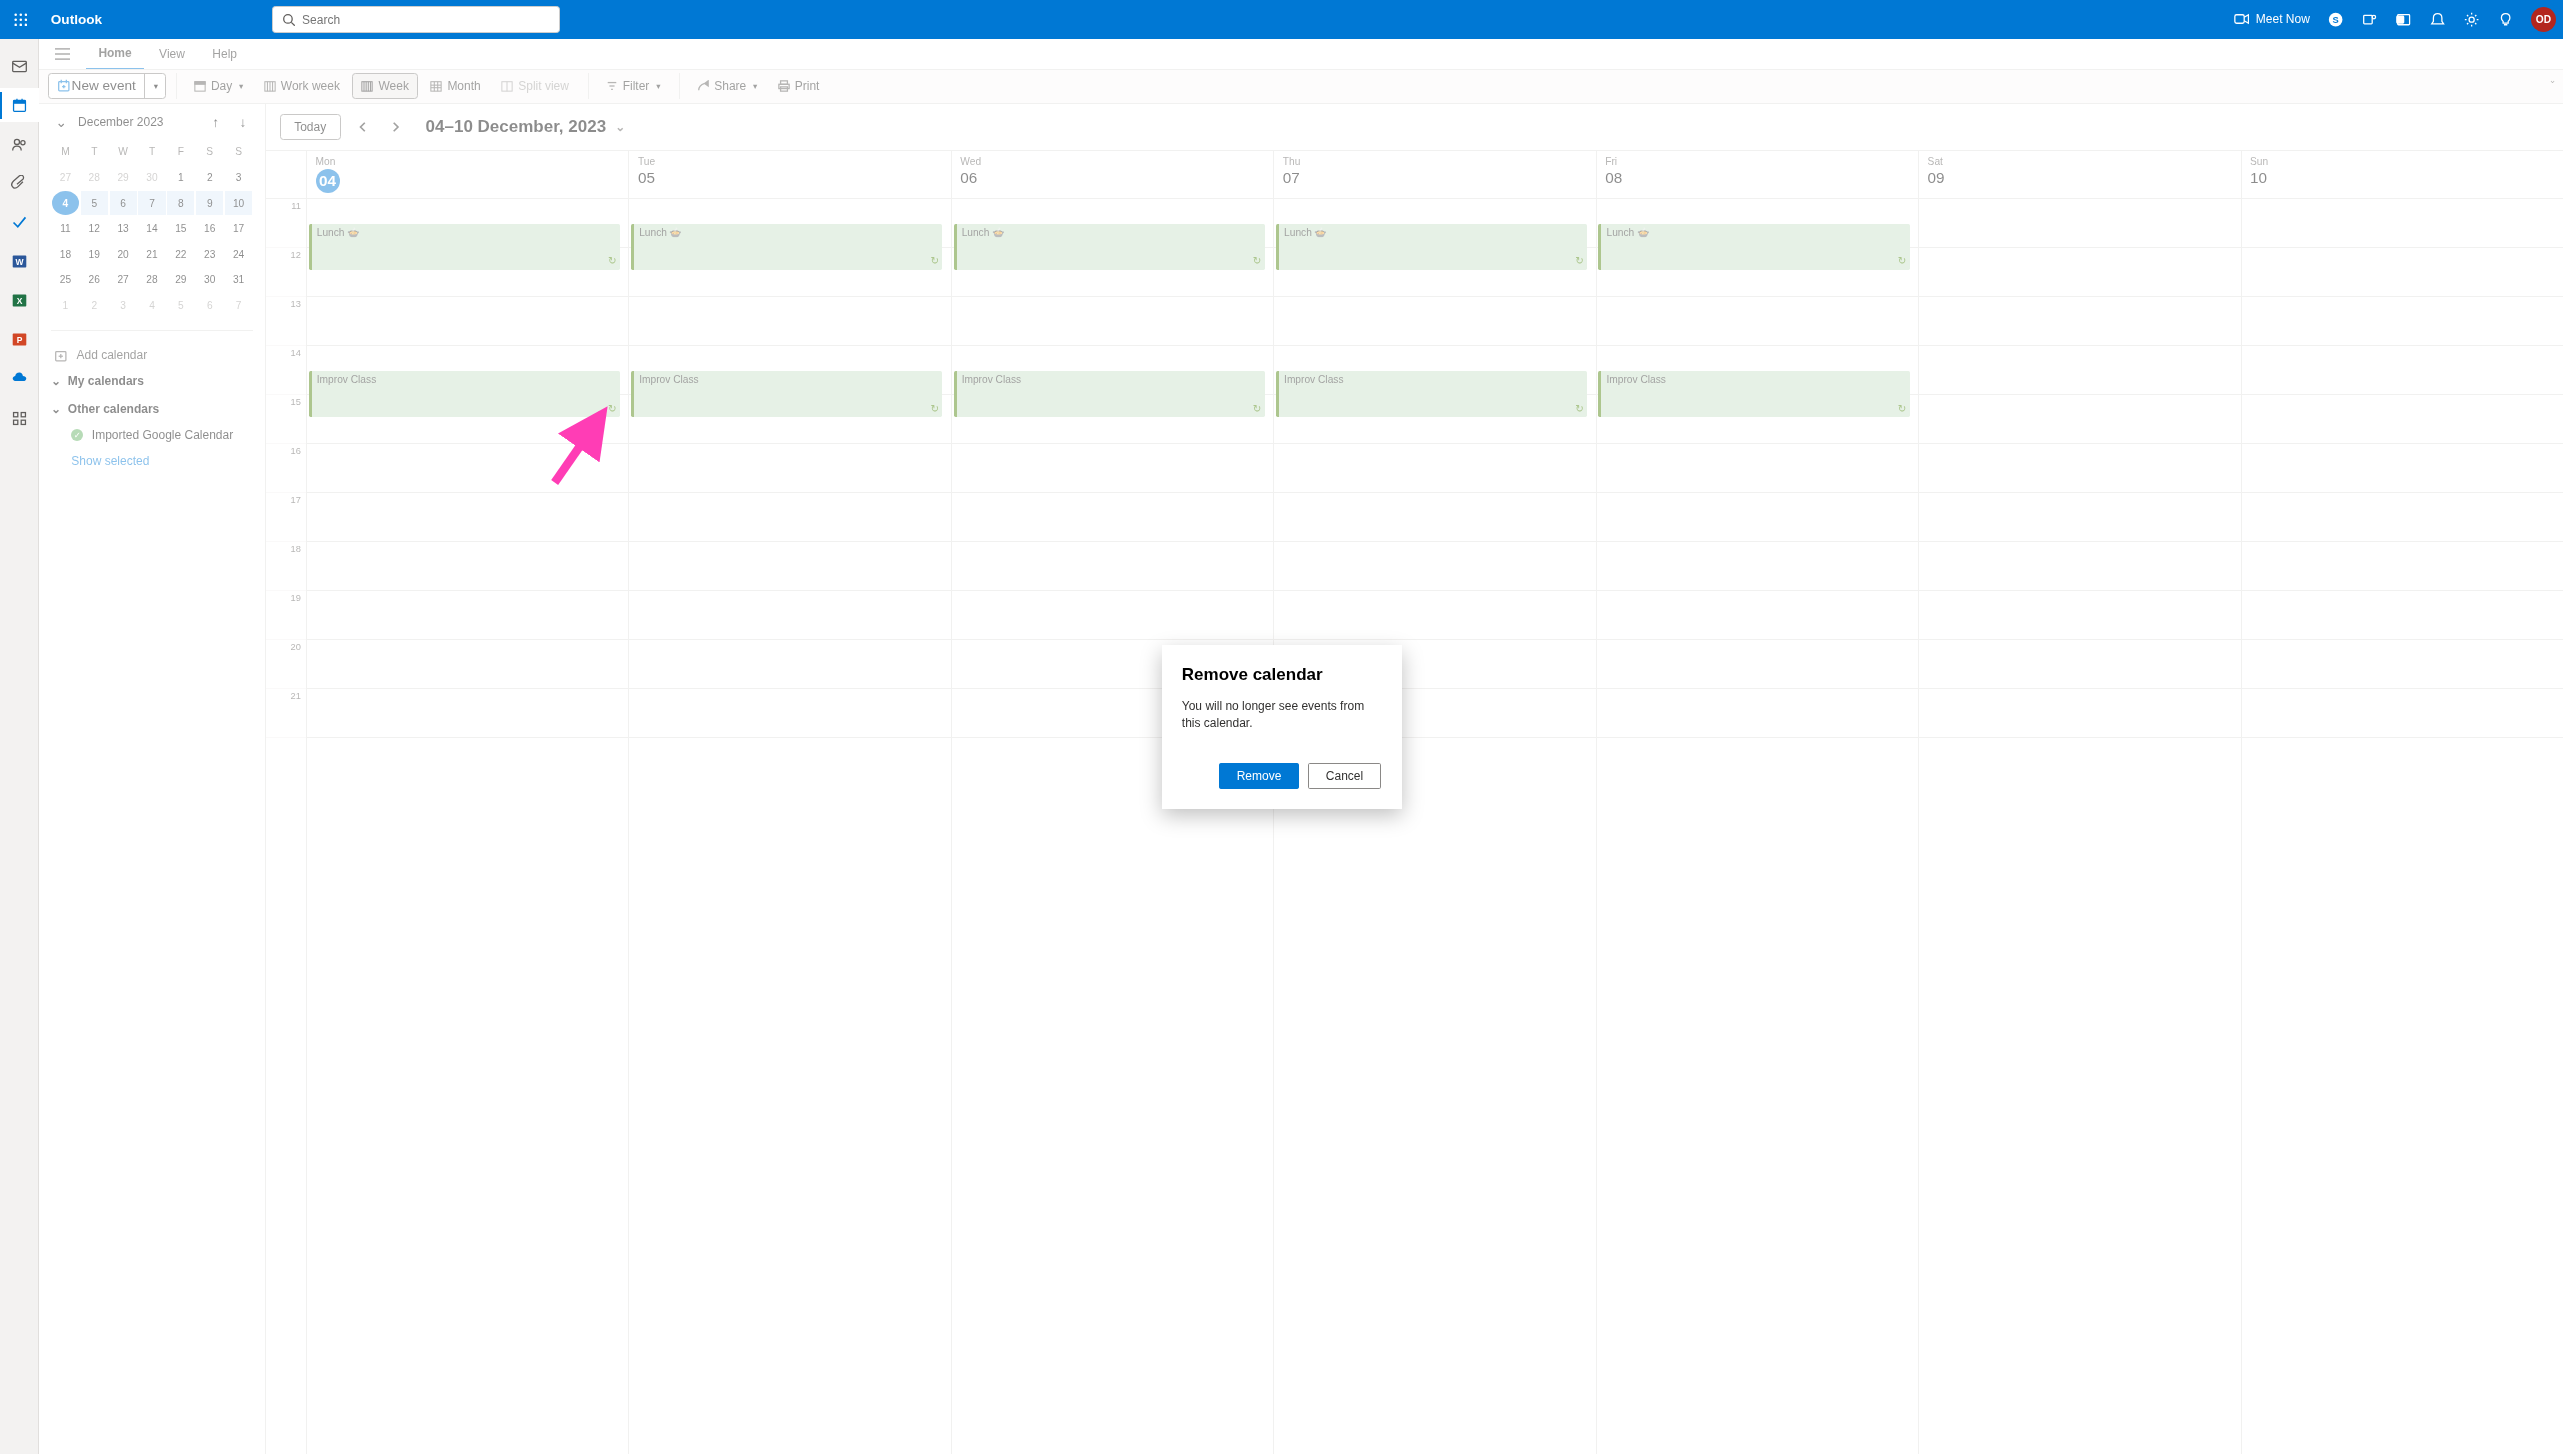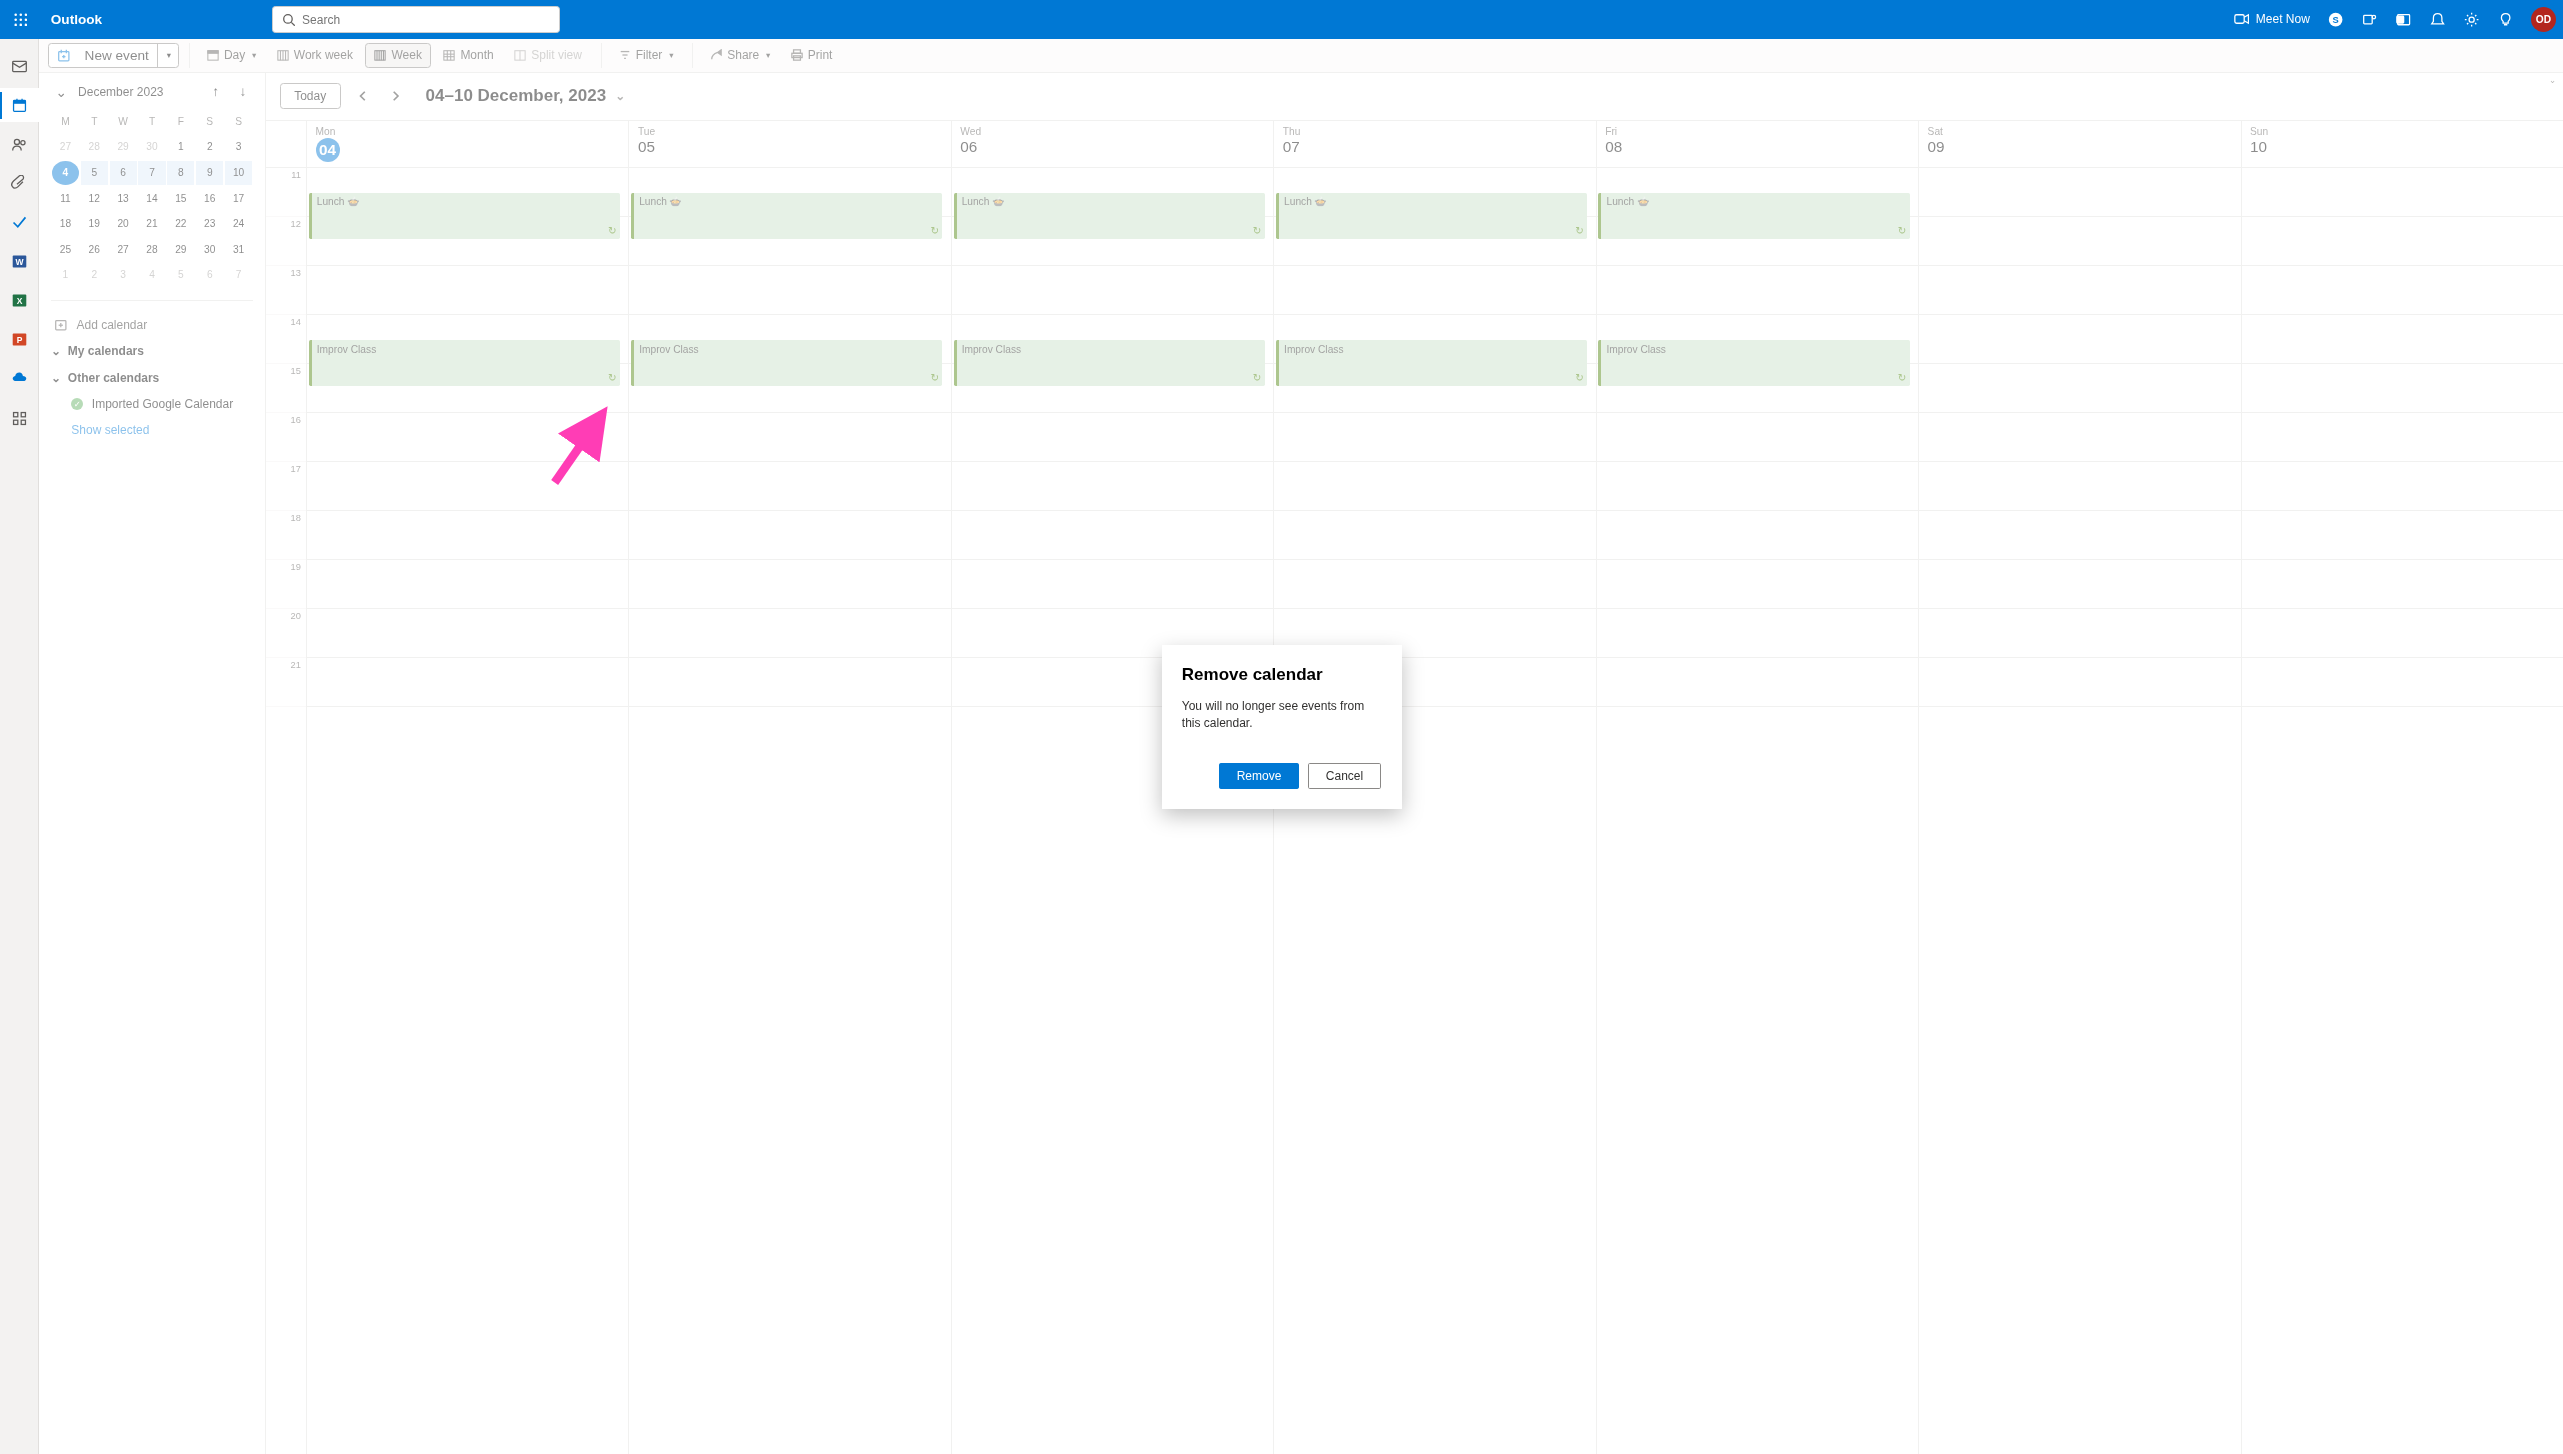--- a/index.html
+++ b/index.html
@@ -30,21 +30,21 @@
     
     
     .tabs { height: 30.5px; display: flex; align-items: center; border-bottom: 0.8px solid #e1dfdd; padding-left: 10.2px; gap: 3.4px; }
     .hamburger { width: 27px; height: 27px; display: flex; align-items: center; justify-content: center; cursor: pointer; margin-right: 6.8px; }
     .tab { padding: 0 12px; height: 30.5px; display: flex; align-items: center; font-size: 12px; cursor: pointer; color: #323130; }
     .tab.active { border-bottom: 1.7px solid #0078d4; font-weight: 600; }
     
     
     .ribbon { height: 34px; display: flex; align-items: center; padding: 0 8.5px; gap: 5.1px; border-bottom: 0.8px solid #e1dfdd; background: #faf9f8; }
     .new-event-btn { display: flex; align-items: center; background: #fff; border: 0.8px solid #8a8886; border-radius: 3.4px; height: 25.4px; overflow: hidden; }
-    .new-event-main { display: flex; align-items: center; gap: 14px; padding: 0 8.5px; cursor: pointer; height: 100%; }
+    .new-event-main { display: flex; align-items: center; gap: 1px; padding: 0 8.5px; cursor: pointer; height: 100%; }
     .new-event-split { width: 20.3px; border-left: 0.8px solid #8a8886; height: 100%; display: flex; align-items: center; justify-content: center; cursor: pointer; }
     .ribbon-group { display: flex; align-items: center; gap: 3.4px; border-left: 0.8px solid #e1dfdd; padding-left: 8.5px; margin-left: 5.1px; height: 25.4px; }
     .ribbon-btn { display: flex; align-items: center; gap: 5.1px; padding: 0 8.5px; height: 25.4px; border-radius: 3.4px; cursor: pointer; font-size: 12px; color: #323130; }
     .ribbon-btn.active { background: #edebe9; border: 0.8px solid #8a8886; }
     .ribbon-btn.disabled { color: #a19f9d; cursor: default; }
     .chev-sm { font-size: 8.5px; margin-left: 1.7px; }
     
     
     .body { flex: 1; display: flex; overflow: hidden; }
     .sidebar { width: 227px; border-right: 0.8px solid #e1dfdd; padding: 8.5px 12px; overflow-y: auto; }
@@ -244,20 +244,32 @@
           <rect x="3" y="3" width="5" height="5"></rect>
           <rect x="12" y="3" width="5" height="5"></rect>
           <rect x="3" y="12" width="5" height="5"></rect>
           <rect x="12" y="12" width="5" height="5"></rect>
         </svg>
       </div>
   </div>
 
   <div class="content">
 
+    <div class="tabs">
+      <div class="hamburger">
+          <svg width="15.3" height="12" viewBox="0 0 18 14" stroke="#323130" stroke-width="1.5">
+            <line x1="0" y1="1" x2="18" y2="1"></line>
+            <line x1="0" y1="7" x2="18" y2="7"></line>
+            <line x1="0" y1="13" x2="18" y2="13"></line>
+          </svg>
+        </div>
+      <div class="tab active">Home</div>
+      <div class="tab">View</div>
+      <div class="tab">Help</div>
+    </div>
 
     <div class="ribbon">
       <div class="new-event-btn">
         <div class="new-event-main">
           <svg width="13.6" height="13.6" viewBox="0 0 16 16" fill="none" stroke="#0078d4" stroke-width="1.5">
               <rect x="2" y="3" width="12" height="11" rx="1"></rect>
               <line x1="5" y1="1" x2="5" y2="5"></line>
               <line x1="11" y1="1" x2="11" y2="5"></line>
               <line x1="8" y1="7" x2="8" y2="11"></line>
               <line x1="6" y1="9" x2="10" y2="9"></line>

